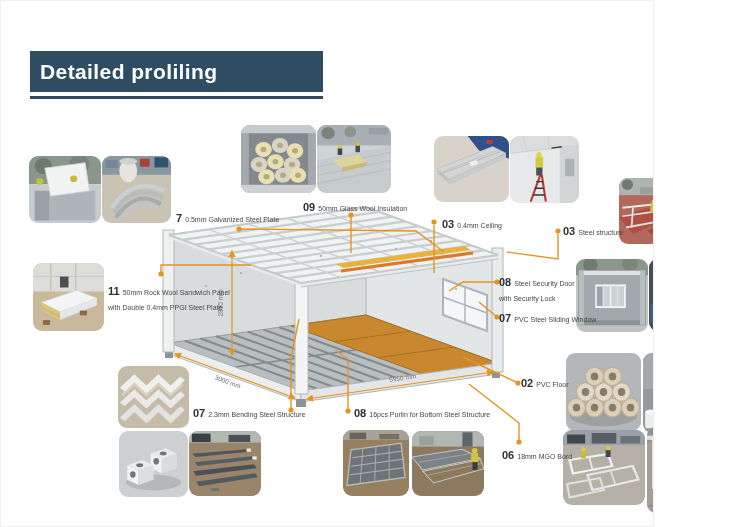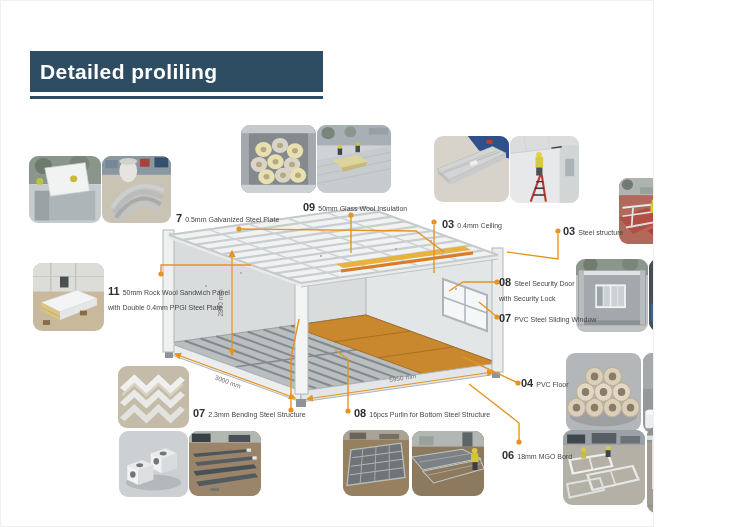--- a/index.html
+++ b/index.html
@@ -482,21 +482,21 @@
   <div class="callout" style="left:192px;top:403px">
     <span class="num">07</span><span class="txt">2.3mm Bending Steel Structure</span>
   </div>
   <div class="callout" style="left:353px;top:403px">
     <span class="num">08</span><span class="txt">16pcs Purlin for Bottom Steel Structure</span>
   </div>
   <div class="callout" style="left:501px;top:445px">
     <span class="num">06</span><span class="txt">18mm MGO Bord</span>
   </div>
   <div class="callout" style="left:520px;top:373px">
-    <span class="num">04</span><span class="txt">PVC Floor</span>
+    <span class="num">02</span><span class="txt">PVC Floor</span>
   </div>
   <div class="callout" style="left:498px;top:308px">
     <span class="num">07</span><span class="txt">PVC Steel Sliding Window</span>
   </div>
   <div class="callout" style="left:498px;top:272px">
     <span class="num">08</span><span class="txt">Steel Security Door</span>
     <span class="txt line2">with Security Lock</span>
   </div>
   <div class="callout" style="left:562px;top:221px">
     <span class="num">03</span><span class="txt">Steel structure</span>

